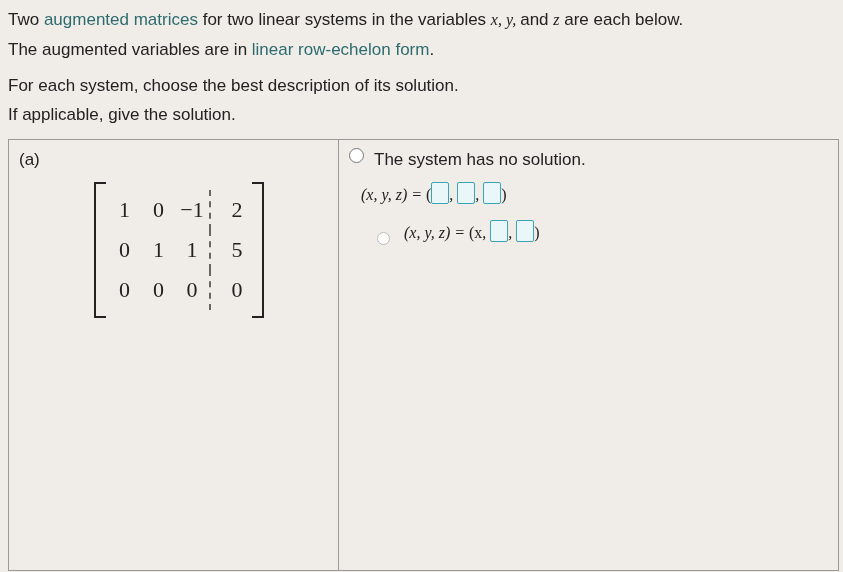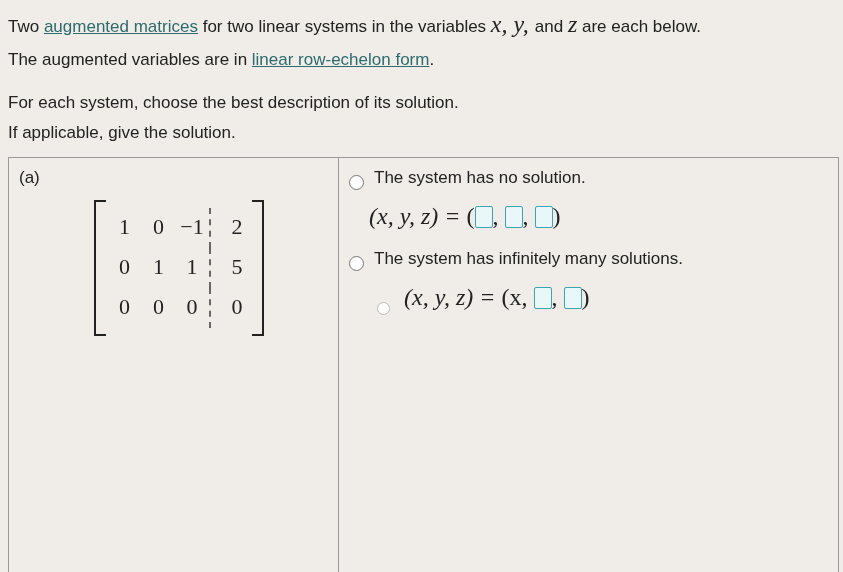--- a/index.html
+++ b/index.html
@@ -7,21 +7,21 @@
     font-family: Arial, Helvetica, sans-serif;
     background: #f0ede8;
     width: 843px;
     height: 572px;
     overflow: hidden;
     color: #222;
     font-size: 17px;
     line-height: 1.4;
     padding: 8px 4px 0 8px;
   }
-  .link-term { text-decoration: underline; color: #2d6b6e; }
+  .link-term { color: #2d6b6e; }
   .intro p { margin-bottom: 6px; }
   .main-box {
     border: 1px solid #999;
     margin-top: 12px;
     height: 432px;
     position: relative;
     background: #f0ede8;
   }
   .left-col {
     position: absolute;
@@ -63,23 +63,23 @@
   .matrix td {
     width: 34px;
     height: 40px;
     text-align: center;
   }
   .matrix td.aug {
     border-left: 2px dashed #666;
     padding-left: 14px;
     width: 40px;
   }
-  .math { font-family: "Times New Roman", serif; font-style: italic; font-size: 24px; }
+  .math { font-family: "Times New Roman", serif; font-style: italic; font-size: 16px; }
   .math .up { font-style: normal; }
-  .radio-row { display: flex; align-items: flex-end; margin-bottom: 10px; }
+  .radio-row { display: flex; align-items: flex-start; margin-bottom: 10px; }
   .radio-row .r, .radio-sub .r {
     width: 15px; height: 15px;
     border: 1.5px solid #777;
     border-radius: 50%;
     margin-right: 10px;
     flex-shrink: 0;
     background: #fff;
   }
   .radio-sub {
     display: flex;
@@ -104,21 +104,21 @@
 </head>
 <body>
 
 <div class="intro">
   <p>
     <span>Two </span><span class="link-term">augmented matrices</span><span> for two linear systems in the variables </span><span class="math">x, y, </span><span>and </span><span class="math">z</span><span> are each below.</span>
   </p>
   <p>
     <span>The augmented variables are in </span><span class="link-term">linear row-echelon form</span><span>.</span>
   </p>
-  <p style="margin-top:20px;">For each system, choose the best description of its solution.</p>
+  <p style="margin-top:12px;">For each system, choose the best description of its solution.</p>
   <p>If applicable, give the solution.</p>
 </div>
 
 <div class="main-box">
 
   <div class="left-col">
     <div class="part-label">(a)</div>
     <div class="matrix-wrap">
       <div class="matrix">
         <table>
@@ -145,26 +145,22 @@
           </table>
       </div>
     </div>
   </div>
 
   <div class="right-col">
     <div class="radio-row">
       <span class="r"></span>
       <span>The system has no solution.</span>
     </div>
-    <div style="margin:4px 0 14px 20px;" class="math">
+    <div style="margin:4px 0 14px 12px;" class="math">
       <span>(x, y, z) = </span><span class="up">(</span><span class="inputbox"></span><span class="up">, </span><span class="inputbox"></span><span class="up">, </span><span class="inputbox"></span><span class="up">)</span>
-    </div>
-    <div class="radio-row">
-      <span class="r"></span>
-      <span>The system has infinitely many solutions.</span>
     </div>
 
     <div class="radio-sub">
       <span class="r"></span>
       <span class="math">
         <span>(x, y, z) = </span><span><span class="up">(x, </span><span class="inputbox"></span><span class="up">, </span><span class="inputbox"></span><span class="up">)</span></span>
       </span>
     </div>
 
 

